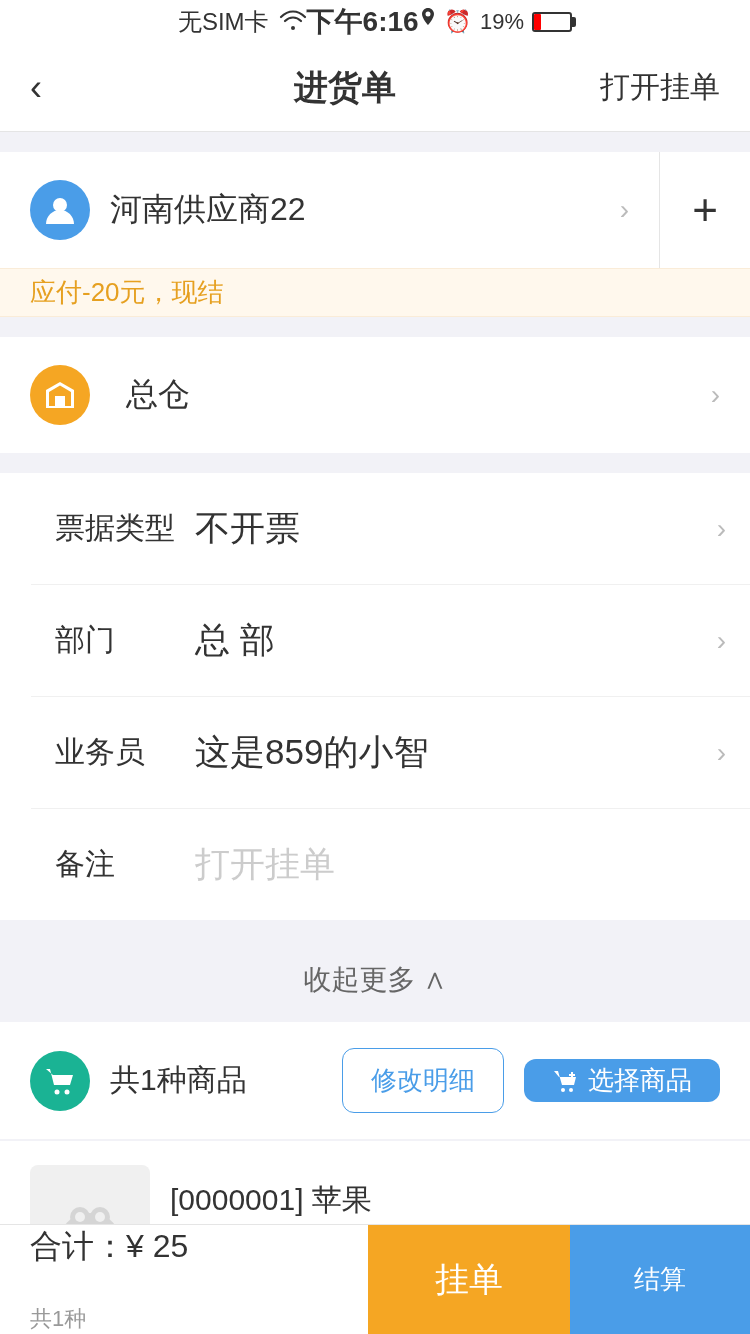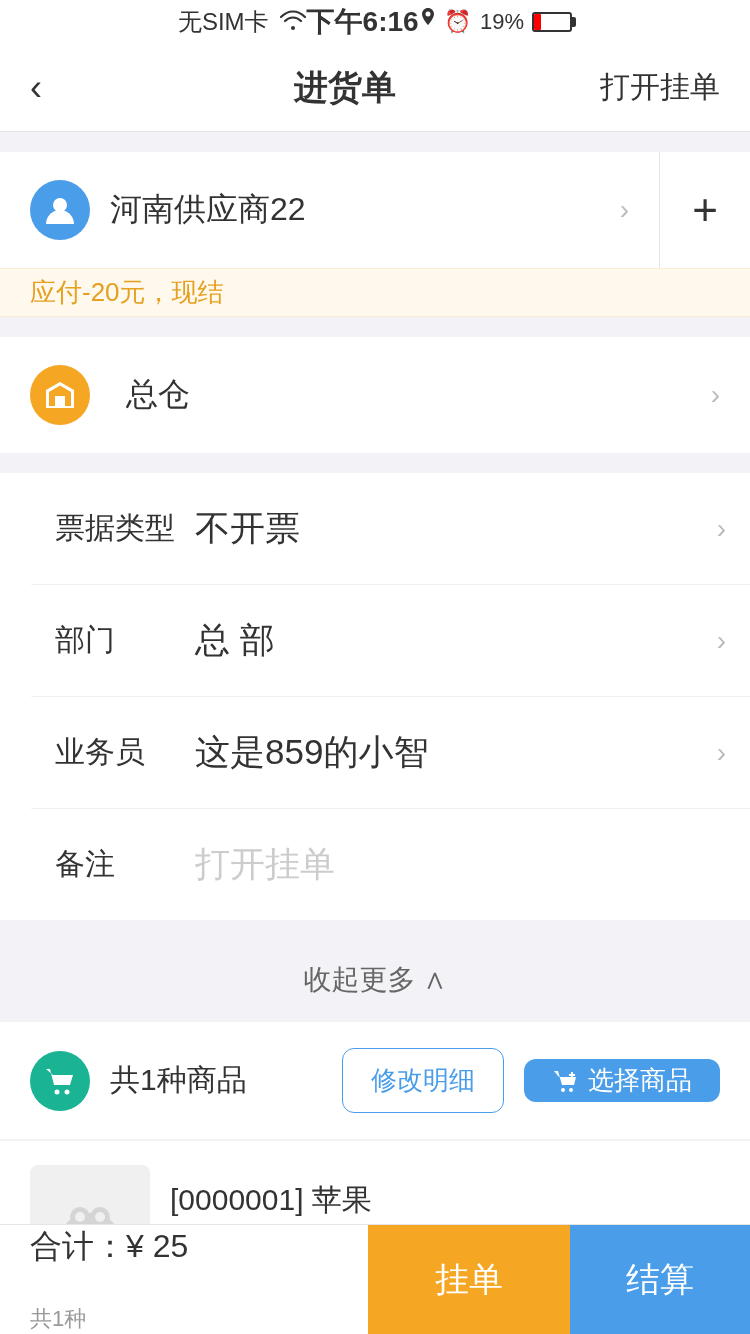--- a/index.html
+++ b/index.html
@@ -314,21 +314,21 @@
       font-size: 34px;
       color: #fff;
       cursor: pointer;
     }
     .bottom-btn-checkout {
       width: 180px;
       background: #4a9de8;
       display: flex;
       align-items: center;
       justify-content: center;
-      font-size: 34px;
+      font-size: 26px;
       color: #fff;
       cursor: pointer;
     }
   </style>
 </head>
 <body>
 
 <div class="status-bar">
   <div class="status-left">
     <span>无SIM卡</span>

